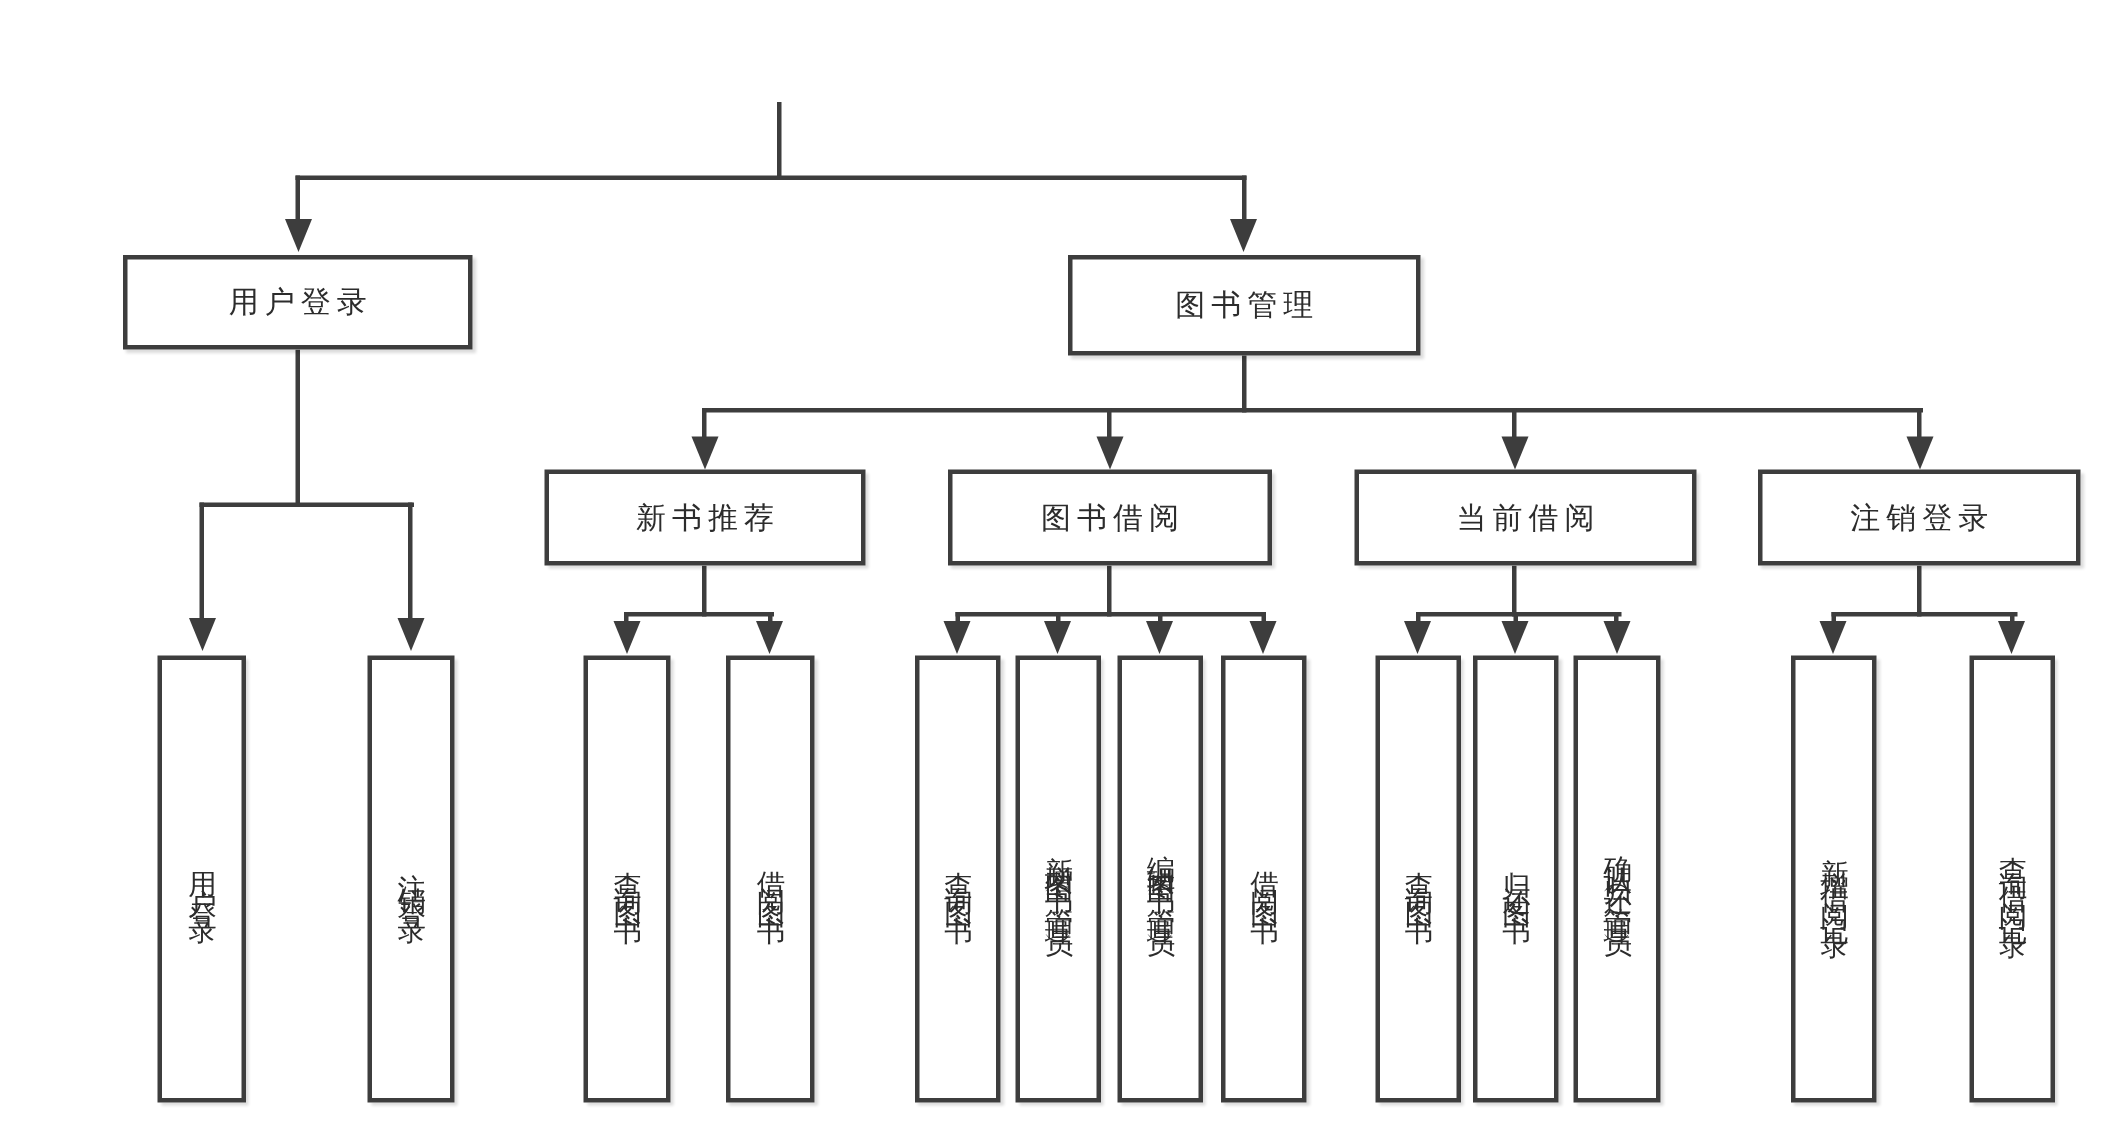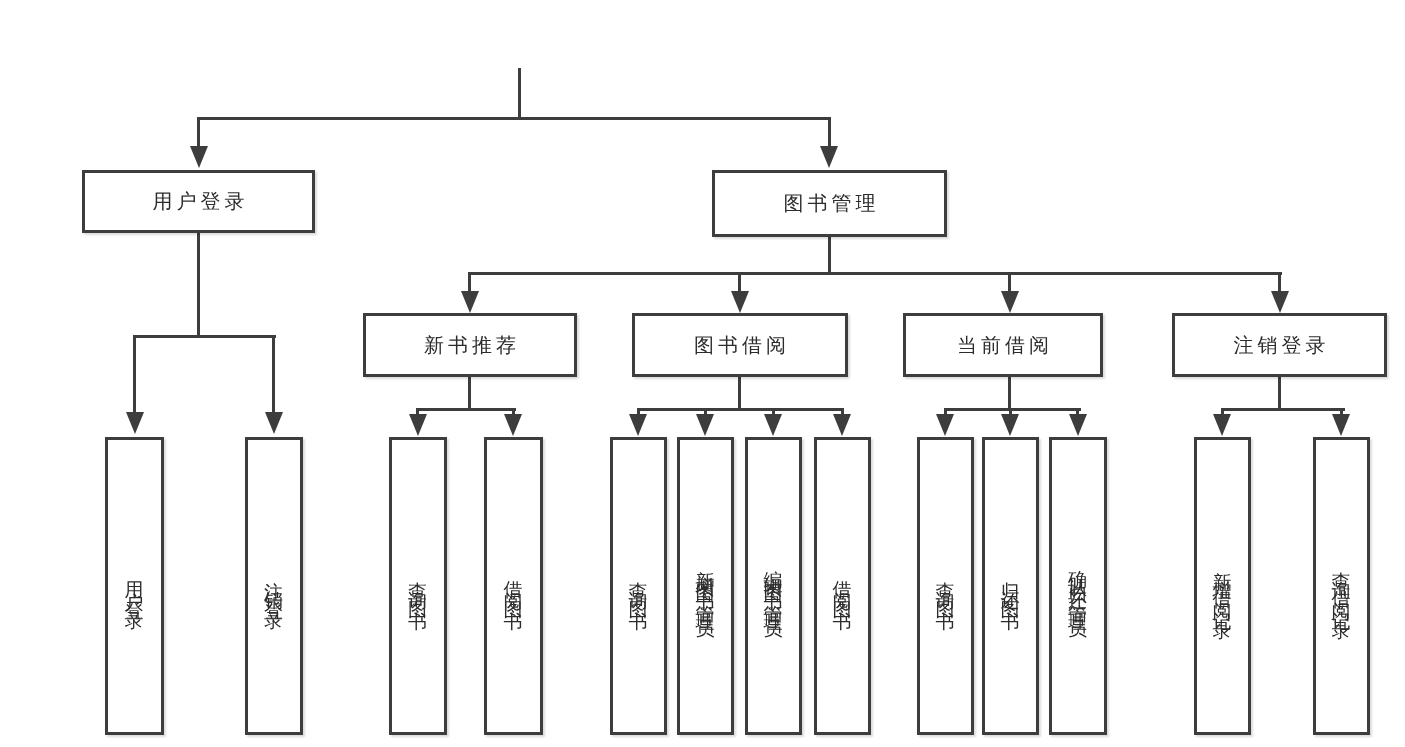--- a/index.html
+++ b/index.html
@@ -139,21 +139,21 @@
   <div class="box" style="left:712px; top:170px; width:235px; height:67px;">
     <span class="h-label">图书管理</span>
   </div>
 
   <div class="box" style="left:363px; top:313px; width:214px; height:64px;">
     <span class="h-label">新书推荐</span>
   </div>
   <div class="box" style="left:632px; top:313px; width:216px; height:64px;text-align:center;">
     <span class="h-label">图书借阅</span>
   </div>
-  <div class="box" style="left:903px; top:313px; width:200px; height:64px;">
+  <div class="box" style="left:903px; top:313px; width:228px; height:64px;">
     <span class="h-label">当前借阅</span>
   </div>
   <div class="box" style="left:1172px; top:313px; width:215px; height:64px;">
     <span class="h-label">注销登录</span>
   </div>
 
   <div class="box" style="left:105px; top:437px; width:59px; height:298px;">
     <span class="v-label">用户登录</span>
   </div>
   <div class="box" style="left:245px; top:437px; width:58px; height:298px;">

